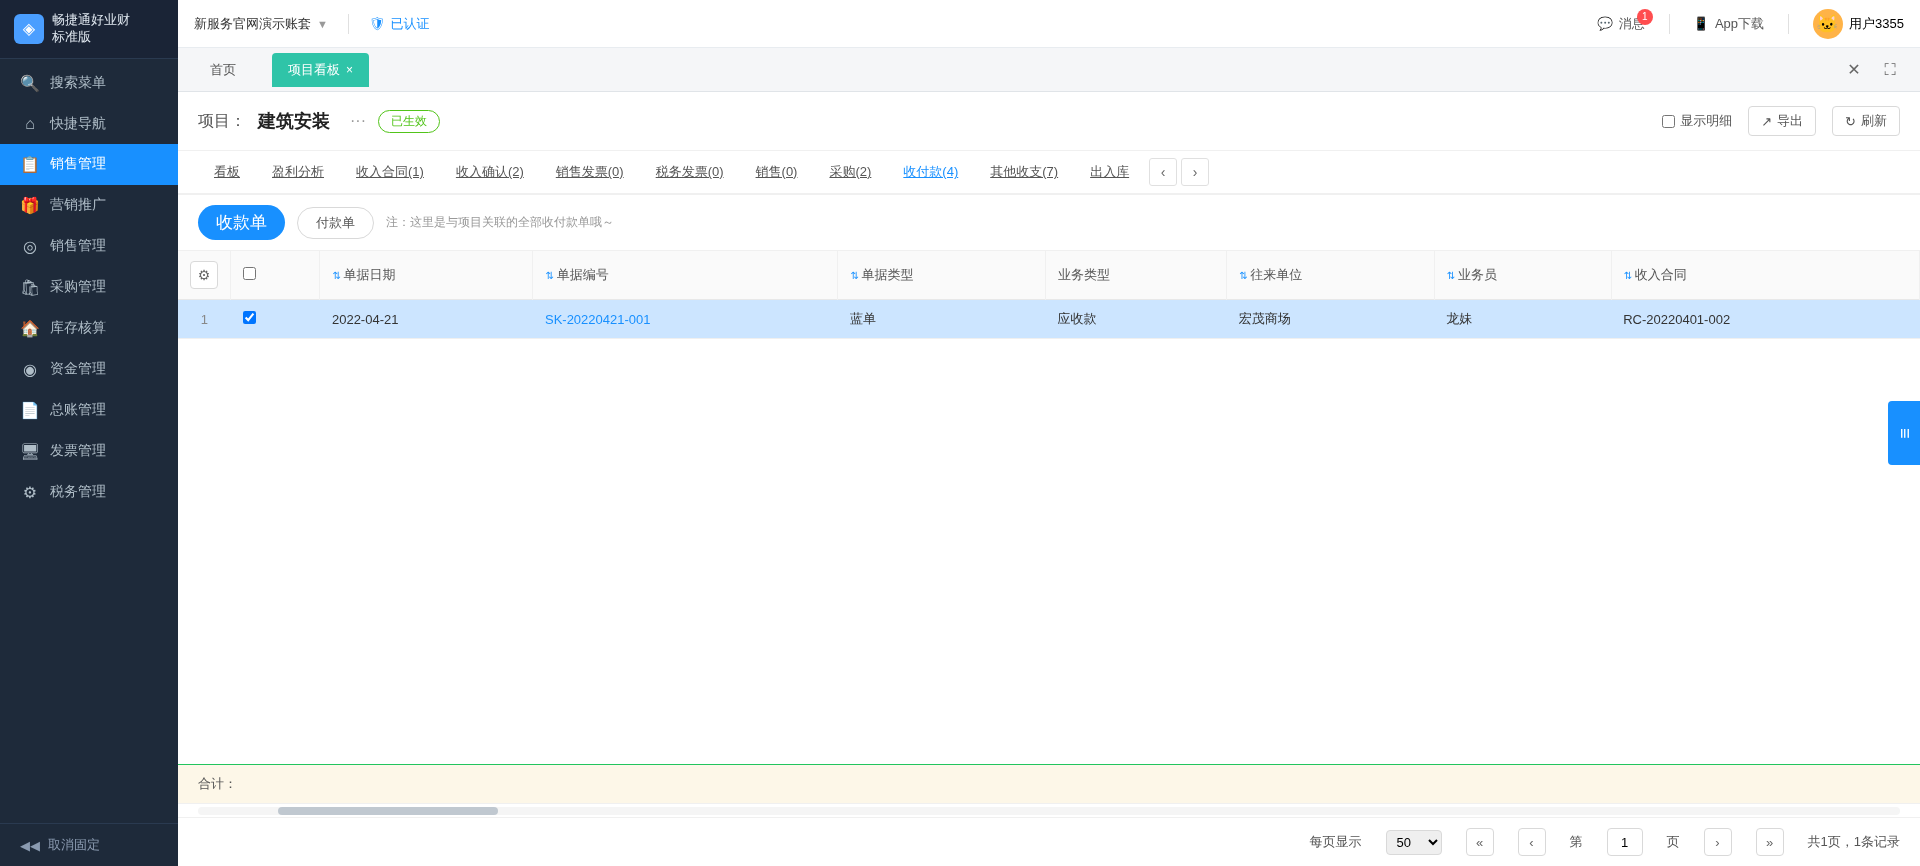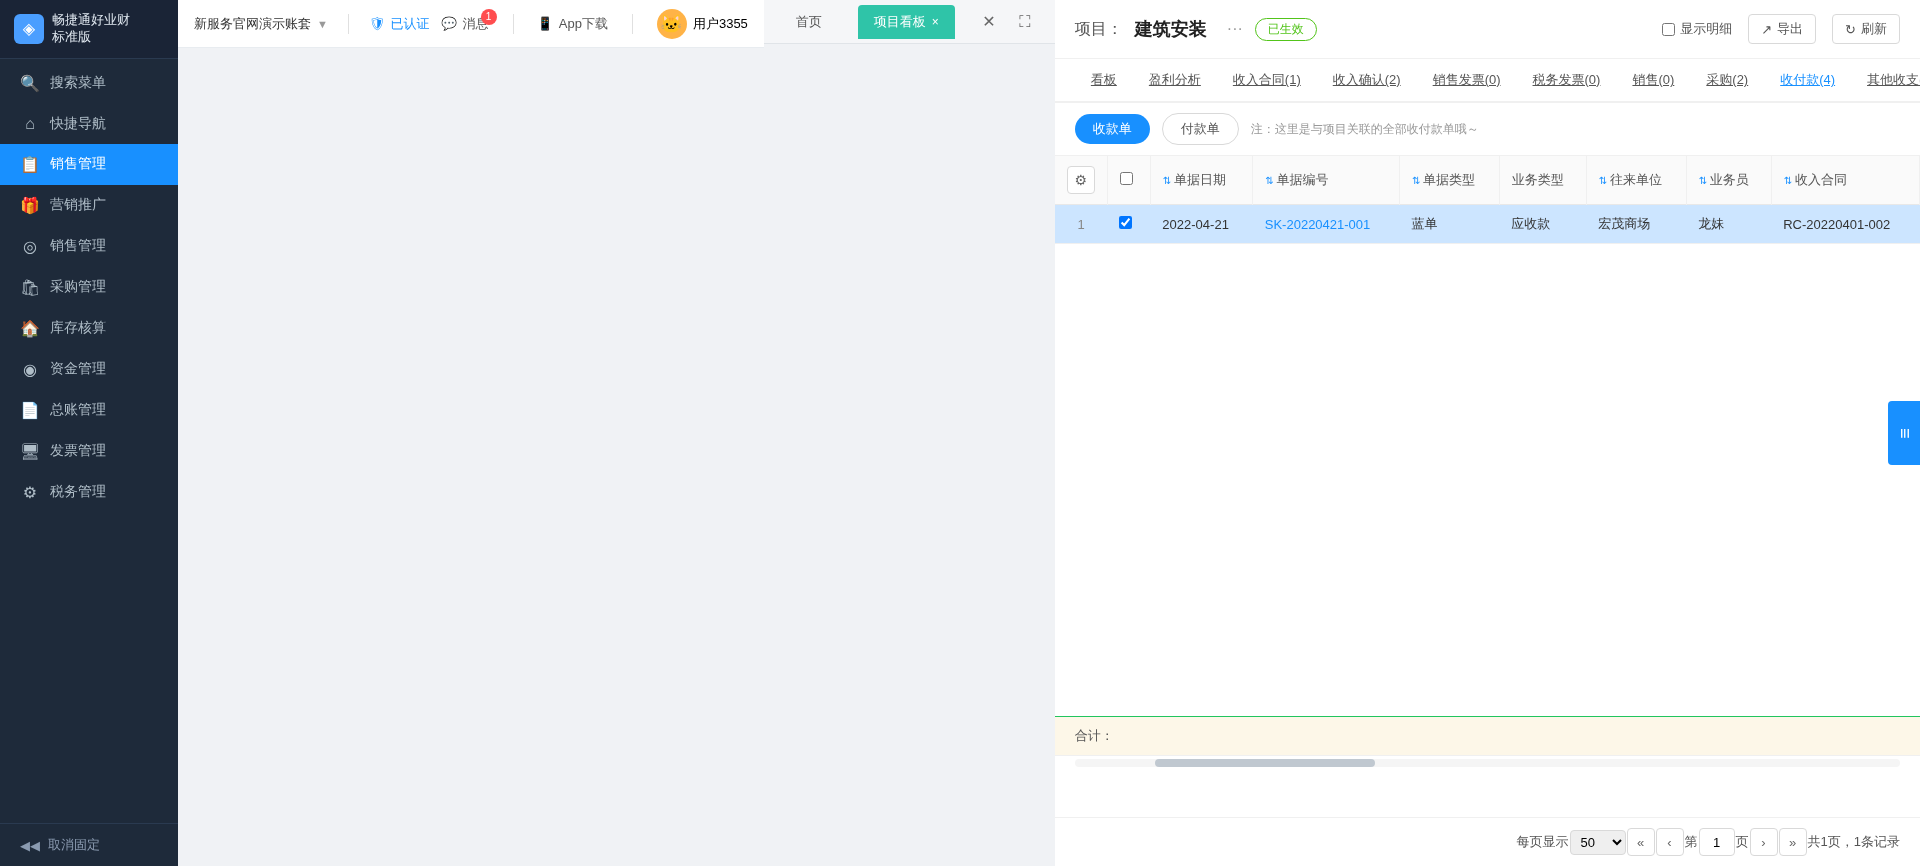--- a/index.html
+++ b/index.html
@@ -53,21 +53,21 @@
     .sidebar-footer {
       padding: 12px 20px;
       color: #8a9ab0;
       font-size: 13px;
       border-top: 1px solid #2a3a50;
       cursor: pointer;
       display: flex; align-items: center; gap: 8px;
     }
 
     
-    .main { flex: 1; display: flex; height: 100%; overflow: hidden; }
+    .main { flex: 1; display: flex; flex-direction: column; height: 100%; overflow: hidden; }
 
     
     .topbar {
       height: 48px;
       background: white;
       display: flex;
       align-items: center;
       padding: 0 16px;
       border-bottom: 1px solid #e8ecf0;
       gap: 12px;
@@ -218,21 +218,21 @@
       gap: 12px;
       border-bottom: 1px solid #f0f0f0;
     }
     .btn-primary {
       background: #1890ff;
       color: white;
       border: none;
       border-radius: 20px;
       padding: 6px 18px;
       cursor: pointer;
-      font-size: 13px;
+      font-size: 17px;
     }
     .btn-default {
       background: white;
       color: #555;
       border: 1px solid #d9d9d9;
       border-radius: 20px;
       padding: 6px 18px;
       cursor: pointer;
       font-size: 13px;
     }
@@ -293,25 +293,24 @@
       background: #c0c8d0;
       border-radius: 4px;
     }
 
     
     .pagination {
       display: flex;
       align-items: center;
       justify-content: flex-end;
       padding: 10px 20px;
-      gap: 1px;
+      gap: 24px;
       border-top: 1px solid #f0f0f0;
       font-size: 13px;
       color: #555;
-      margin-top: 48px;
     }
     .page-size-select {
       border: 1px solid #d9d9d9;
       border-radius: 4px;
       padding: 3px 6px;
       font-size: 13px;
       cursor: pointer;
     }
     .page-btn {
       width: 28px; height: 28px;

